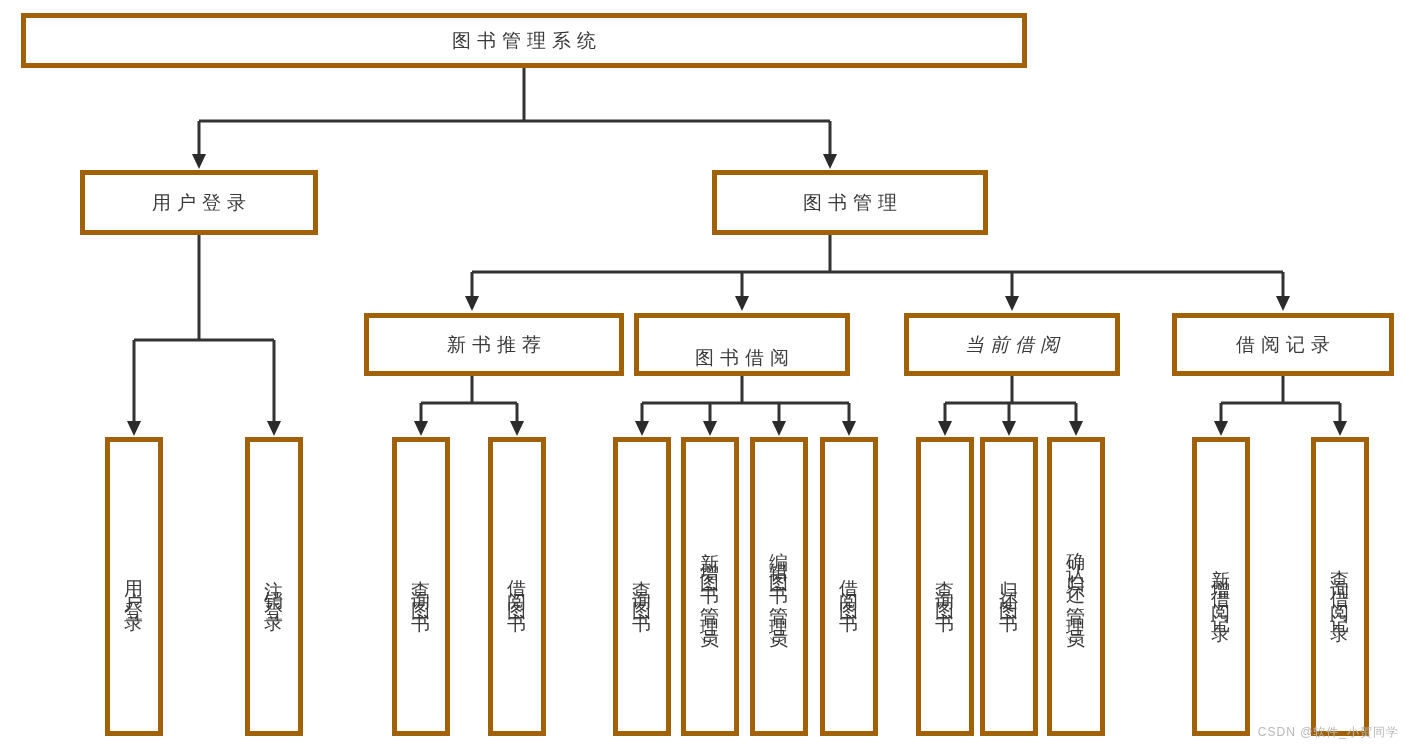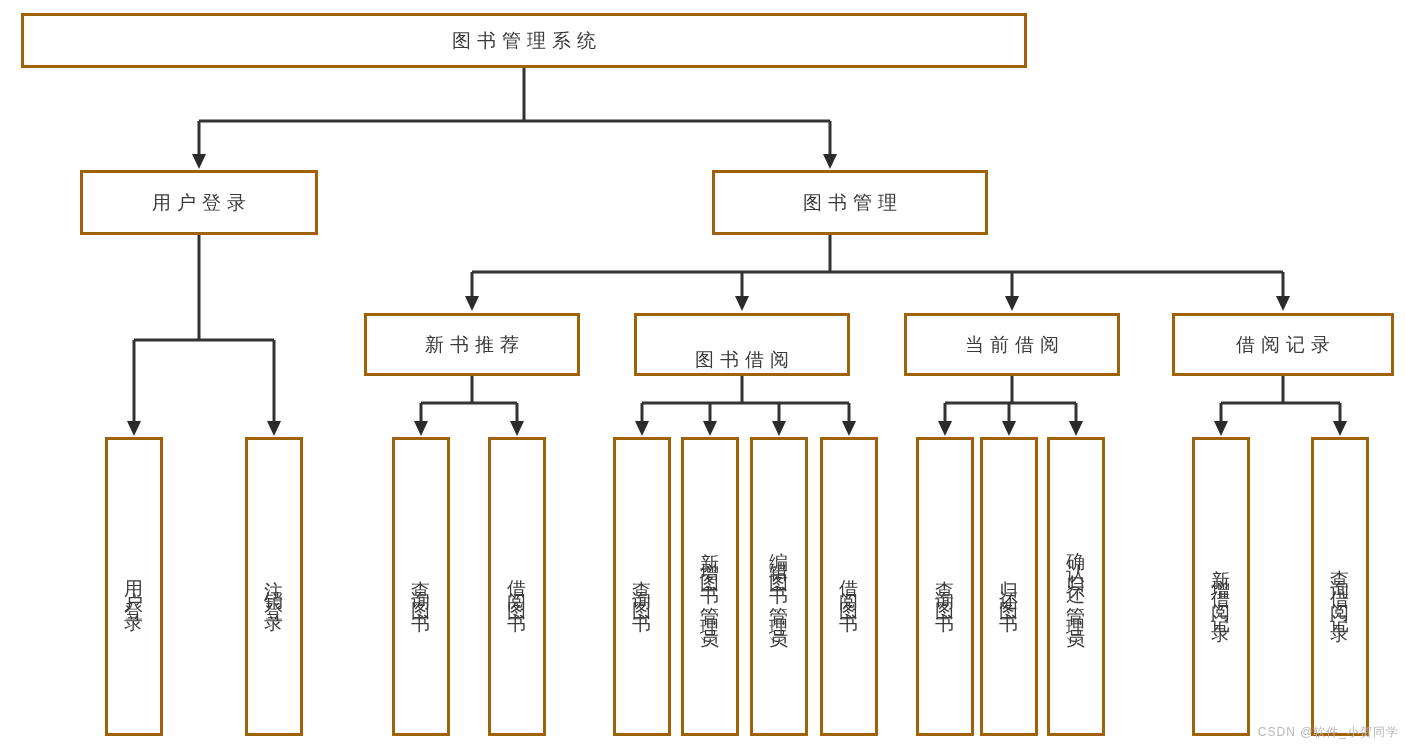--- a/index.html
+++ b/index.html
@@ -13,21 +13,21 @@
   }
   .connectors {
     position: absolute;
     left: 0; top: 0;
     width: 1405px; height: 747px;
     z-index: 1;
   }
   .node {
     position: absolute;
     box-sizing: border-box;
-    border: 3px solid #a16207;
+    border: 5px solid #a16207;
     background: #ffffff;
     display: flex;
     align-items: center;
     justify-content: center;
     z-index: 2;
   }
   .hlabel {
     font-size: 19px;
     color: #3a3a3a;
     letter-spacing: 6px;
@@ -95,27 +95,27 @@
     <span class="hlabel">图书管理系统</span>
   </div>
 
   <div class="node" style="left:80px; top:170px; width:238px; height:65px;">
     <span class="hlabel">用户登录</span>
   </div>
   <div class="node" style="left:712px; top:170px; width:276px; height:65px;">
     <span class="hlabel">图书管理</span>
   </div>
 
-  <div class="node" style="left:364px; top:313px; width:216px; height:63px;">
+  <div class="node" style="left:364px; top:313px; width:260px; height:63px;">
     <span class="hlabel">新书推荐</span>
   </div>
   <div class="node" style="left:634px; top:313px; width:216px; height:63px;align-items:flex-end;">
     <span class="hlabel">图书借阅</span>
   </div>
-  <div class="node" style="left:904px; top:313px; width:216px; height:63px;">
+  <div class="node" style="left:904px; top:313px; width:216px; height:63px;font-style:italic;">
     <span class="hlabel">当前借阅</span>
   </div>
   <div class="node" style="left:1172px; top:313px; width:222px; height:63px;">
     <span class="hlabel">借阅记录</span>
   </div>
 
   <div class="node vnode" style="left:105px;">
     <span class="vlabel">用户登录</span>
   </div>
   <div class="node vnode" style="left:245px;">

